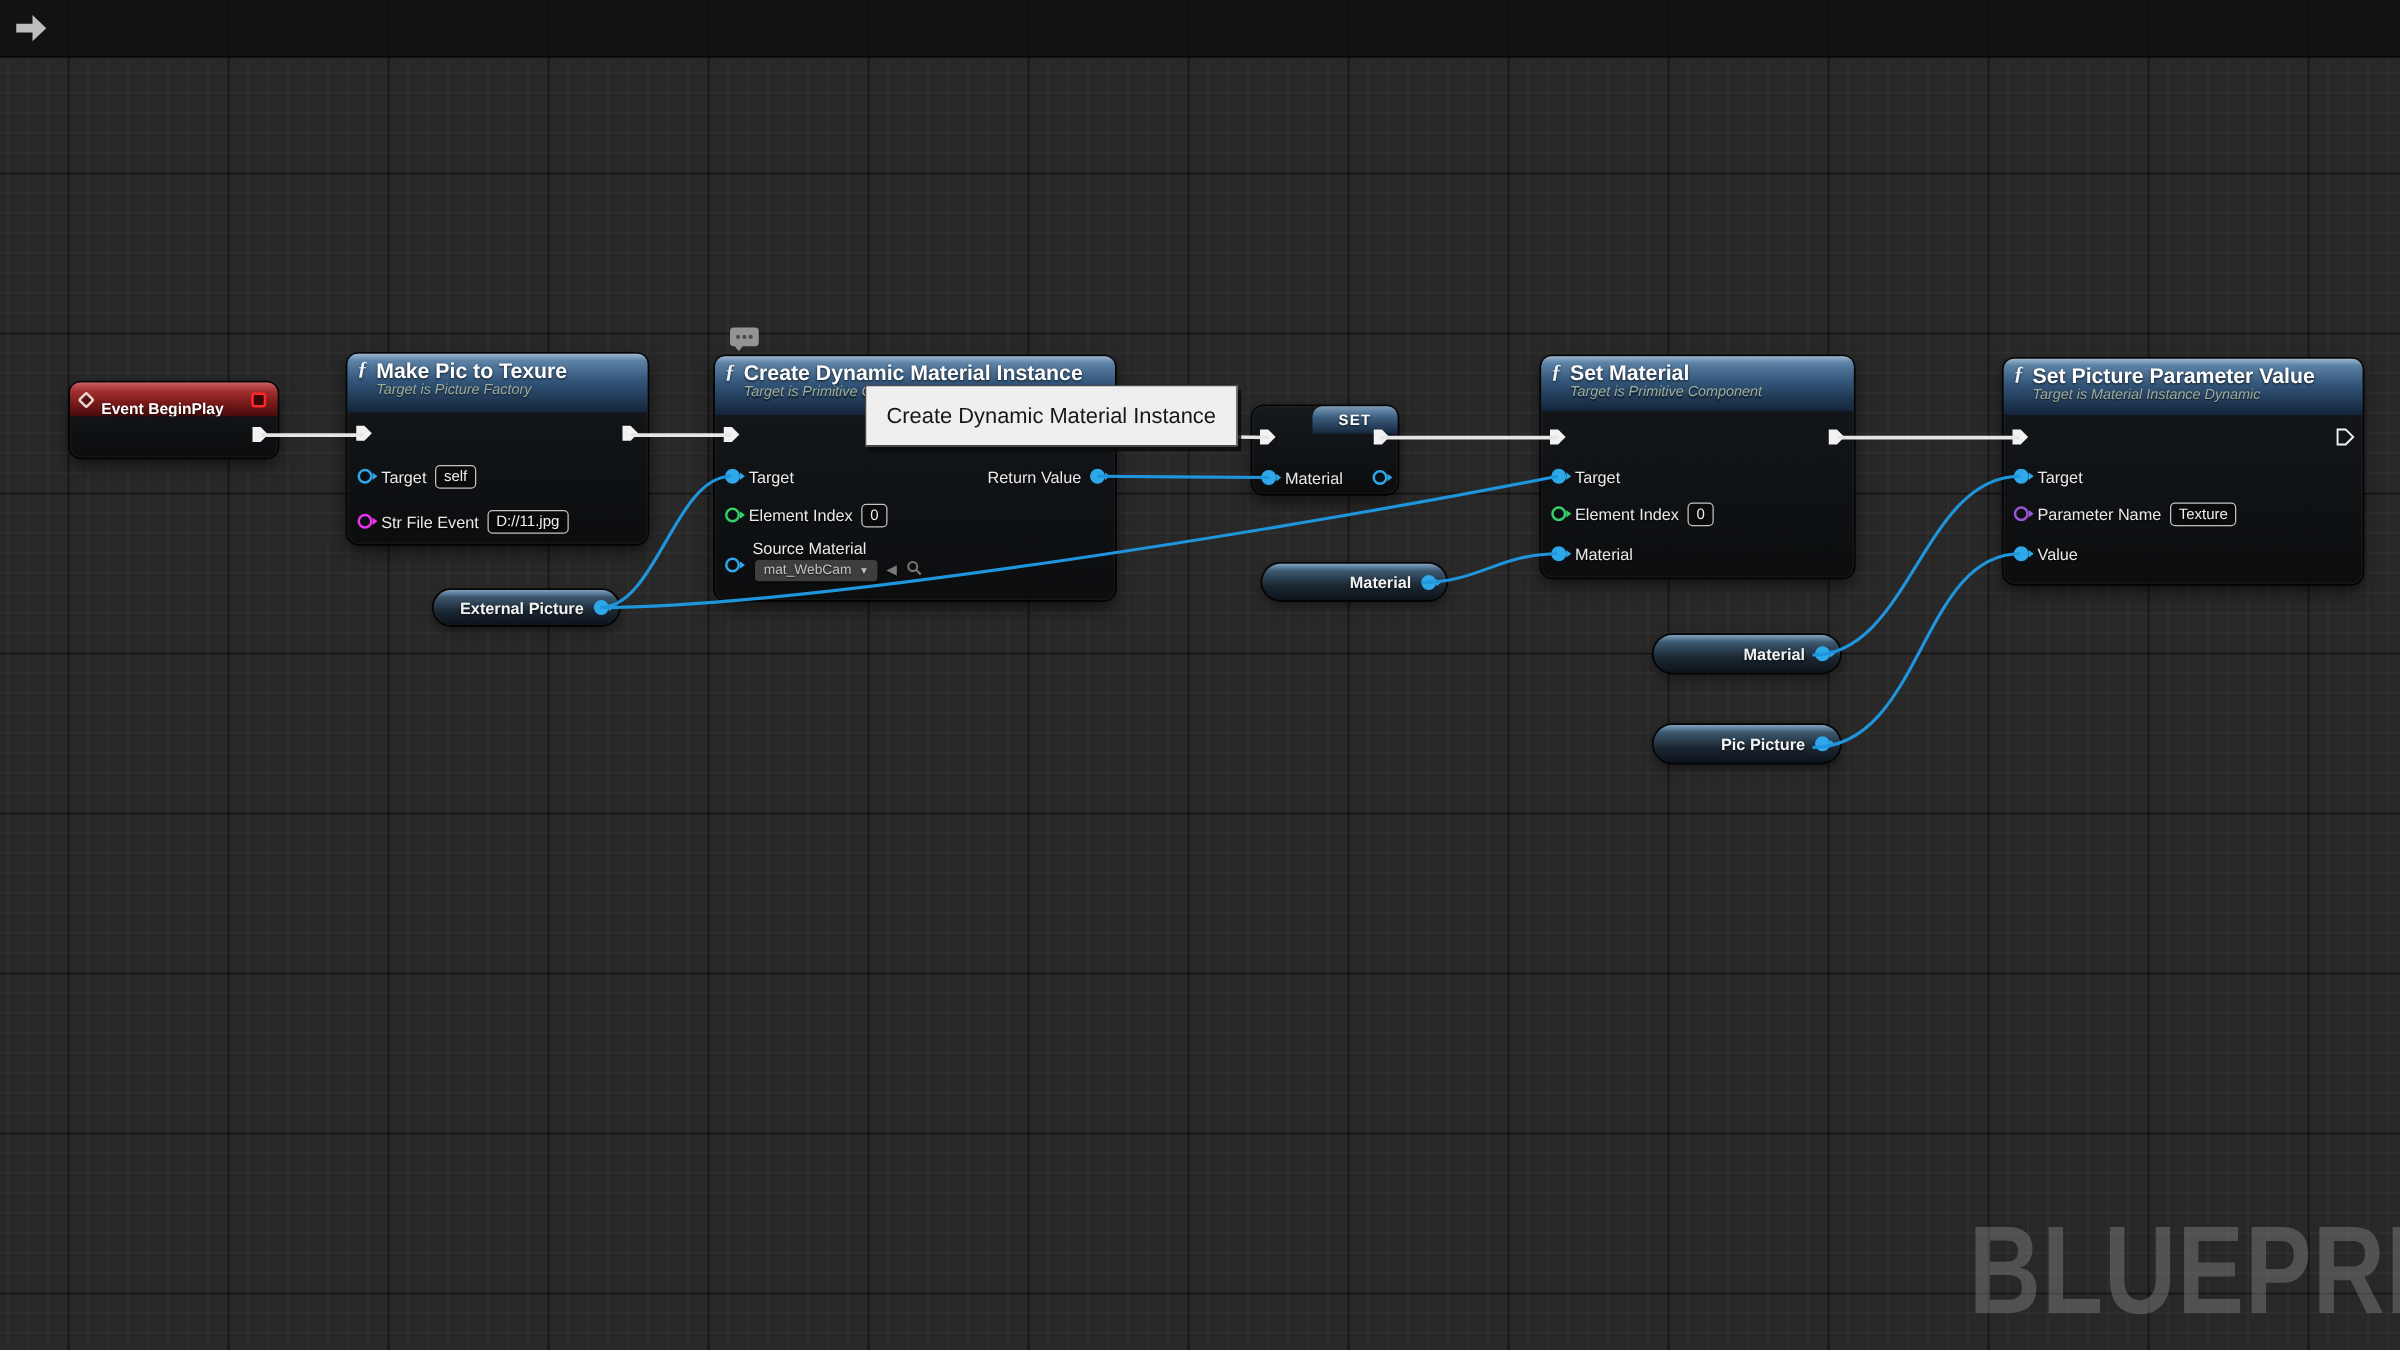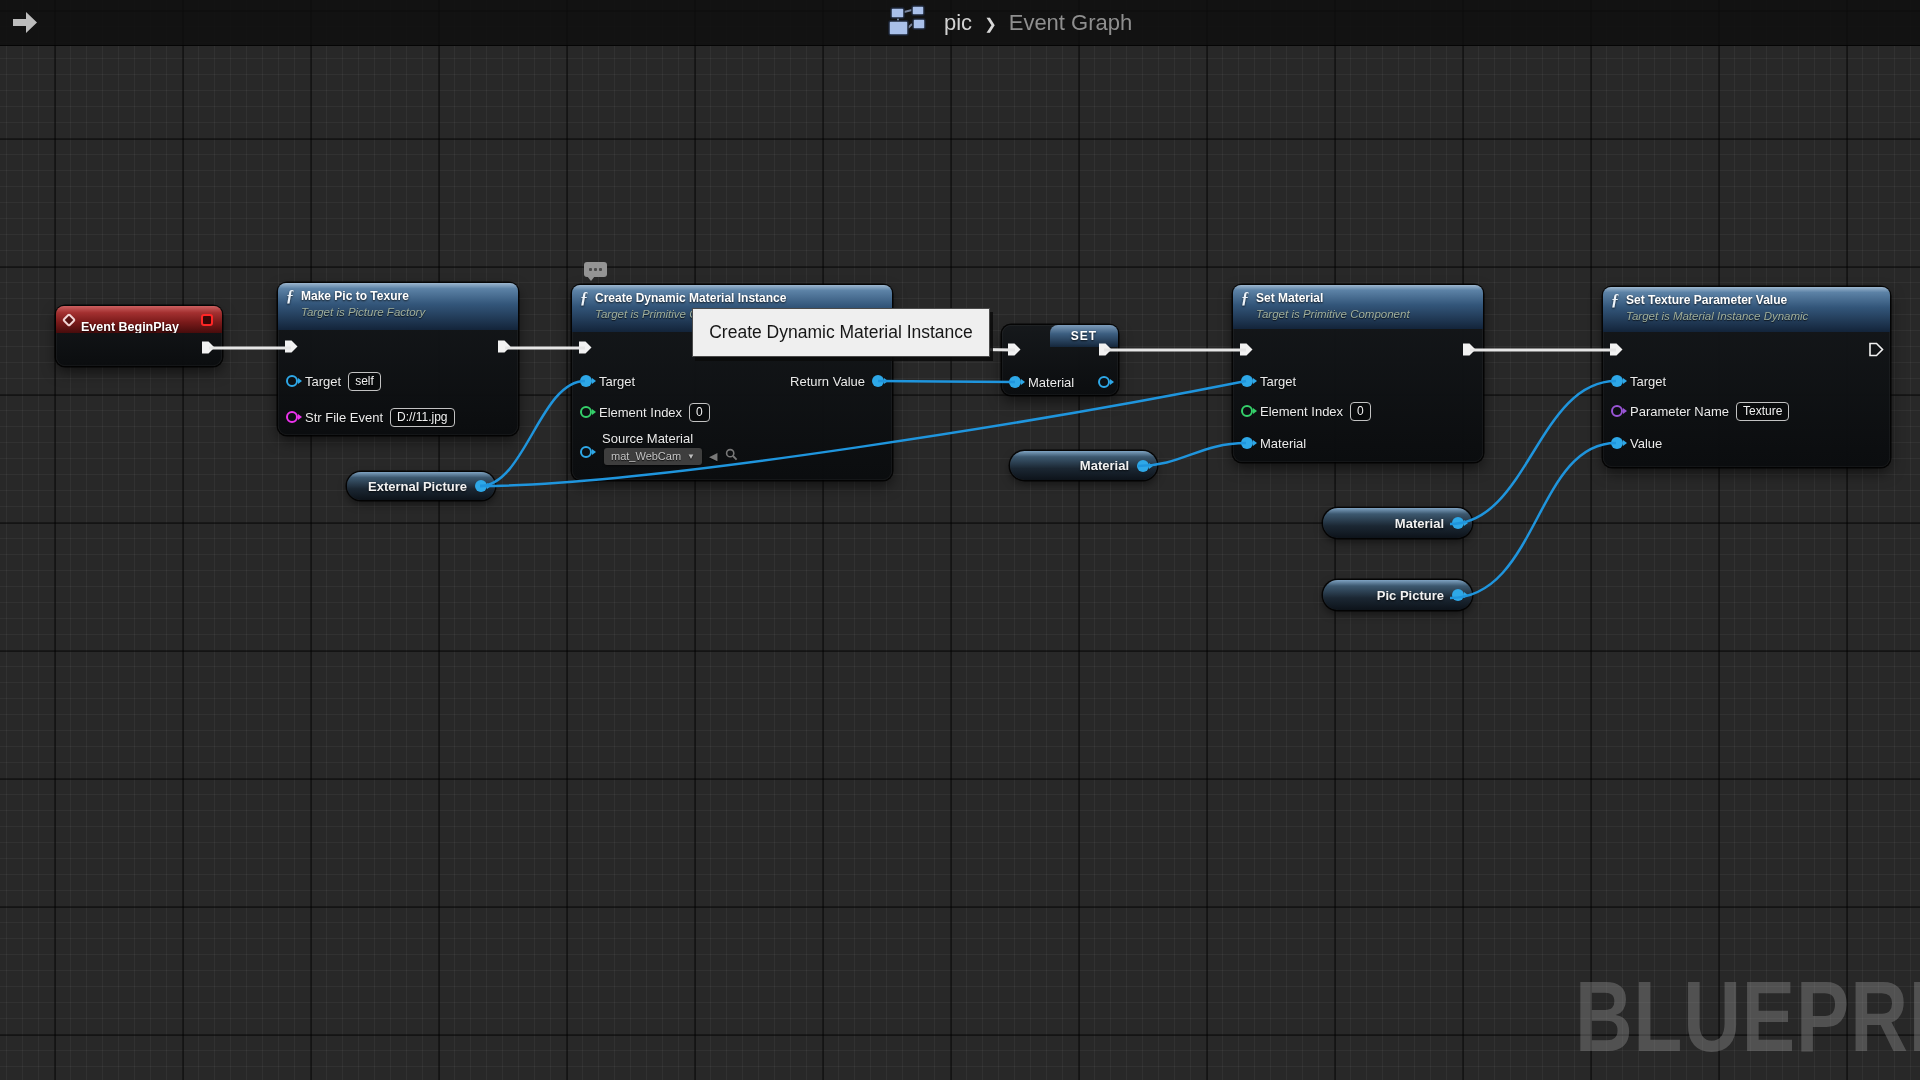--- a/index.html
+++ b/index.html
@@ -44,21 +44,21 @@
   }
   .hdr{
     position:absolute;left:0;top:0;right:0;border-radius:8px 8px 0 0;
     display:flex;align-items:flex-start;gap:7px;padding:5px 9px 4px 8px;overflow:hidden;
   }
   .hdr-fn{background:linear-gradient(180deg,#9db7cf 0%,#5c82a6 12%,#33567a 45%,#13243a 100%);}
   .hdr-event{background:linear-gradient(180deg,#cc6060 0%,#a33030 25%,#7a1a1a 60%,#470c0c 100%);align-items:center;}
   .hdr-set{background:linear-gradient(180deg,#7d9cba 0%,#3c5e80 40%,#15273c 100%);justify-content:center;align-items:center;padding:3px 6px;}
   .fn-ic{font-family:"Liberation Serif","DejaVu Serif",serif;font-style:italic;font-weight:bold;font-size:16px;color:#eef4fa;line-height:16px;text-shadow:0 1px 2px rgba(0,0,0,.7);}
   .hdr-titles{display:flex;flex-direction:column;min-width:0;}
-  .ntitle{font-size:12px;font-weight:bold;color:#ffffff;white-space:nowrap;text-shadow:0 1px 2px rgba(0,0,0,.8);line-height:17px;}
+  .ntitle{font-size:17px;font-weight:bold;color:#ffffff;white-space:nowrap;text-shadow:0 1px 2px rgba(0,0,0,.8);line-height:17px;}
   .nsub{font-size:11.5px;font-style:italic;color:#9fae9b;white-space:nowrap;text-shadow:0 1px 1px rgba(0,0,0,.7);line-height:14px;}
   .diamond{width:10px;height:10px;flex:none;transform:rotate(45deg);border:2px solid #f0d2d2;background:rgba(60,8,8,.6);border-radius:2px;}
   .redbox{width:12px;height:12px;flex:none;margin-left:auto;border:2px solid #ff2626;background:#3c0707;border-radius:3px;}
   .row{position:absolute;display:flex;align-items:center;gap:7px;height:20px;font-size:13px;color:#eaeaea;text-shadow:0 1px 1px rgba(0,0,0,.8);white-space:nowrap;}
   .row.r{flex-direction:row-reverse;}
   
   .pin{position:relative;flex:none;display:inline-block;}
   .pin.filled{width:12px;height:12px;border-radius:50%;background:var(--c);}
   .pin.hollow{width:12px;height:12px;border-radius:50%;border:2.5px solid var(--c);background:#0c0f12;}
   .pin::after{content:"";position:absolute;left:12px;top:3px;border-top:3px solid transparent;border-bottom:3px solid transparent;border-left:4px solid var(--c);}
@@ -110,36 +110,20 @@
     <path d="M1450,524 C1528,524 1538,381 1616,381" stroke="#1f95dd" stroke-width="2.5" fill="none"></path>
     <path d="M1450,598 C1538,598 1536,443 1616,443" stroke="#1f95dd" stroke-width="2.5" fill="none"></path>
   </svg>
 
   <div id="topbar">
     <span id="nav-arrow">
       <svg width="30" height="30" viewBox="0 0 30 30">
           <polygon points="3,11 16,11 16,4 27,14.5 16,25 16,18 3,18" fill="#bdbdbd"></polygon>
         </svg>
     </span>
-    <div id="crumb">
-      <span>
-        <svg width="44" height="34" viewBox="0 0 44 34">
-          <line x1="16" y1="8" x2="24" y2="6" stroke="#77839c" stroke-width="2"></line>
-          <line x1="10" y1="13" x2="10" y2="17" stroke="#77839c" stroke-width="2"></line>
-          <line x1="20" y1="24" x2="24" y2="20" stroke="#77839c" stroke-width="2"></line>
-          <rect x="3" y="4" width="13" height="10" rx="1.5" fill="#a9c0ea" stroke="#1d2638" stroke-width="1.5"></rect>
-          <rect x="24" y="2" width="12" height="9" rx="1.5" fill="#a9c0ea" stroke="#1d2638" stroke-width="1.5"></rect>
-          <rect x="1" y="17" width="19" height="14" rx="1.5" fill="#a9c0ea" stroke="#1d2638" stroke-width="1.5"></rect>
-          <rect x="25" y="15" width="12" height="10" rx="1.5" fill="#a9c0ea" stroke="#1d2638" stroke-width="1.5"></rect>
-        </svg>
-      </span>
-      <span class="crumb-root">pic</span>
-      <span class="crumb-sep">❯</span>
-      <span class="crumb-cur">Event Graph</span>
-    </div>
   </div>
 
   <div id="watermark">
     <span>BLUEPRINT</span>
   </div>
 
   <div class="node" style="left:56px;top:306px;width:166px;height:60px;">
     <div class="hdr hdr-event" style="height:27px;">
       <span class="diamond"></span>
       <span class="ntitle" style="font-size:12.5px;margin-top:15px;">Event BeginPlay</span>
@@ -289,21 +273,21 @@
     <div class="row" style="left:8px;top:148px;">
       <span class="pin filled" style="--c:#2ea8e8;"></span>
       <span>Material</span>
     </div>
   </div>
 
   <div class="node" style="left:1603px;top:287px;width:287px;height:180px;">
     <div class="hdr hdr-fn" style="height:45px;">
       <span class="fn-ic">ƒ</span>
       <span class="hdr-titles">
-        <span class="ntitle">Set Texture Parameter Value</span>
+        <span class="ntitle">Set Picture Parameter Value</span>
         <span class="nsub">Target is Material Instance Dynamic</span>
       </span>
     </div>
     <span class="execpin" style="left:6px;top:55px;">
       <svg width="15" height="15" viewBox="0 0 15 15">
           <polygon points="1,1.5 7.5,1.5 13.5,7.5 7.5,13.5 1,13.5" fill="#f2f2f2"></polygon>
         </svg>
     </span>
     <span class="execpin" style="right:6px;top:55px;">
       <svg width="15" height="15" viewBox="0 0 15 15">

